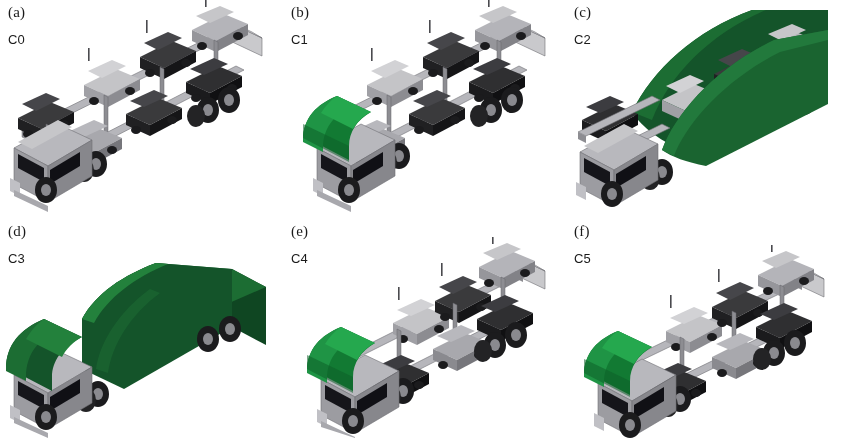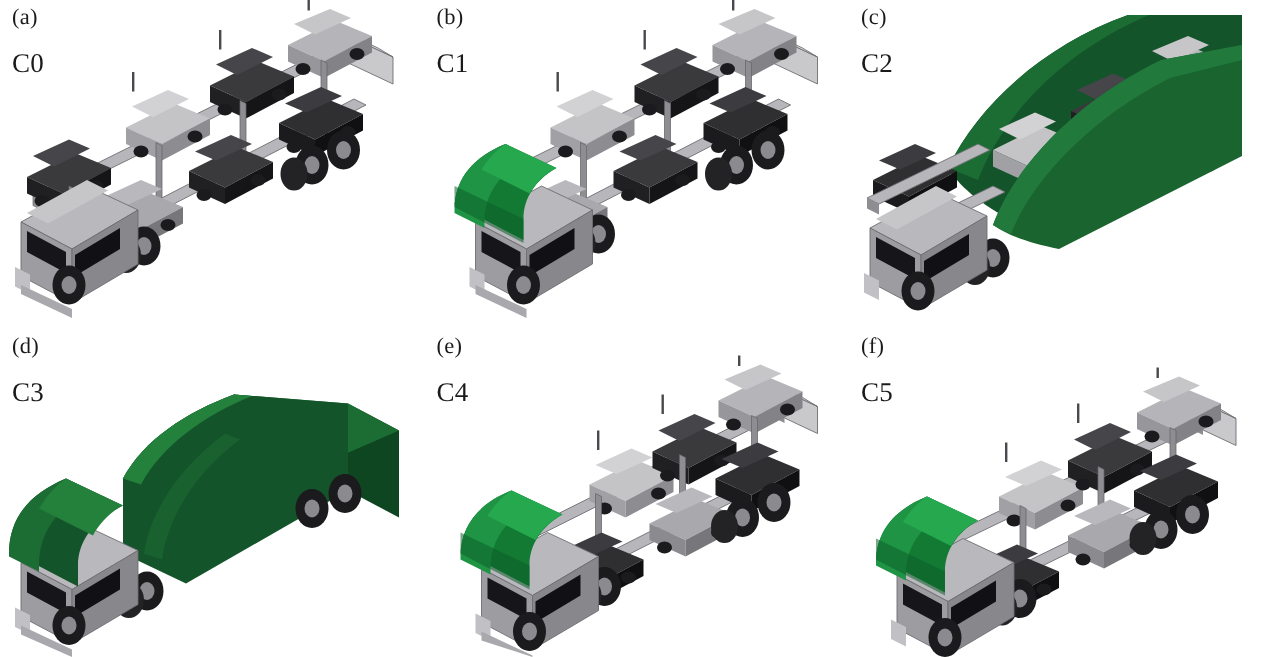--- a/index.html
+++ b/index.html
@@ -28,23 +28,23 @@
     top: 4px;
     font-size: 15px;
     color: #1a1a1a;
     font-family: "Liberation Serif", "DejaVu Serif", serif;
     letter-spacing: 0.2px;
   }
   .config-label {
     position: absolute;
     left: 8px;
     top: 32px;
-    font-size: 18px;
+    font-size: 13px;
     color: #1a1a1a;
-    font-family: Liberation Serif, serif;
+    font-family: Liberation Sans, sans-serif;
     letter-spacing: 0.2px;
   }
   .truck-svg {
     position: absolute;
     left: 0;
     top: 0;
     width: 283px;
     height: 219px;
     display: block;
   }

